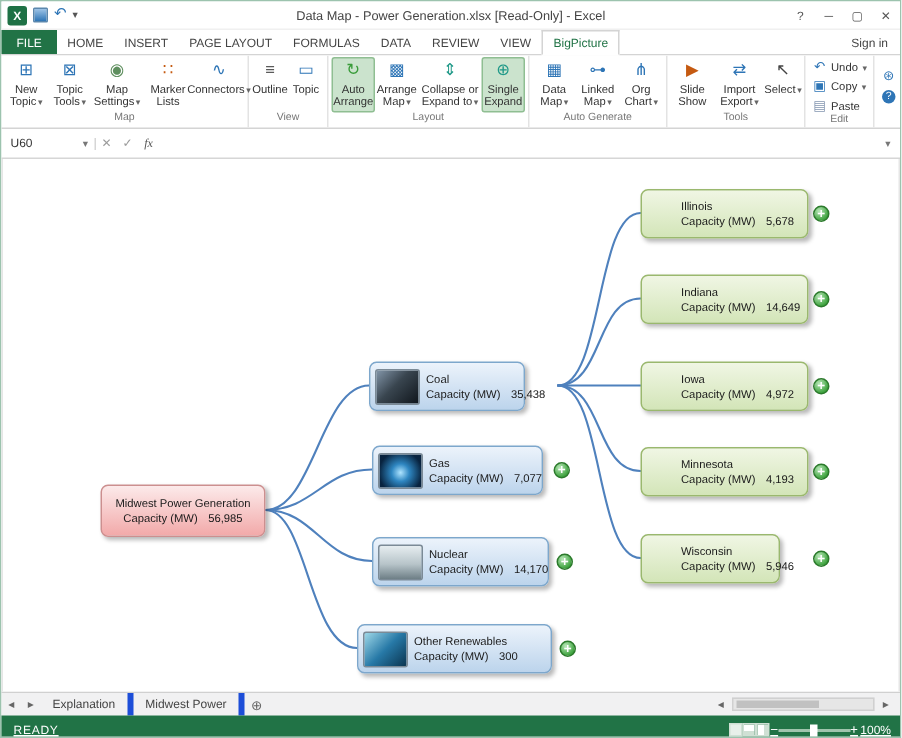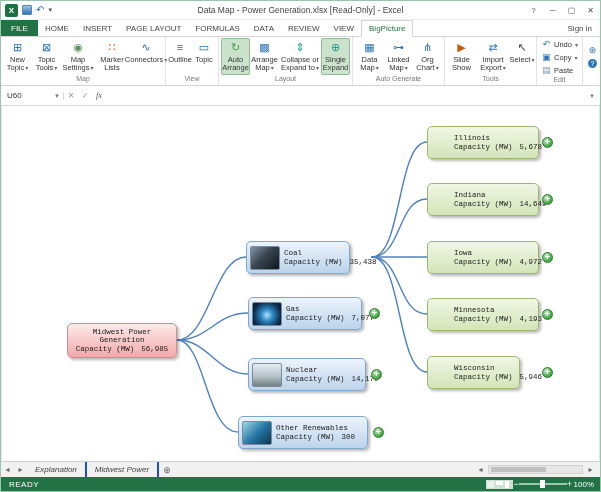--- a/index.html
+++ b/index.html
@@ -90,21 +90,21 @@
   .fx { font-style:italic; font-family:"Liberation Serif", serif; color:#555; }
   .finput { flex:1; border-left:1px solid #e4e4e4; }
   .fexp { width:16px; display:flex; align-items:center; justify-content:center; color:#777; }
   .fexp::after { content:"▾"; font-size:7px; }
 
   
   .canvas { position:relative; flex:1; background:#fff; overflow:hidden;
     border-left:1px solid #e6e6e6; border-right:1px solid #e6e6e6; }
   .links { position:absolute; left:0; top:0; width:601px; height:357px; }
   .node { position:absolute; display:flex; align-items:center; border-radius:5px;
-    box-shadow:2px 2px 3px rgba(0,0,0,.28); padding:2px 3px; height:33px;font-family:Liberation Mono, monospace; }
+    box-shadow:2px 2px 3px rgba(0,0,0,.28); padding:2px 3px; height:33px; }
   .n2 { background:linear-gradient(180deg,#ecf3fb,#bcd4ec); border:1px solid #7da7cc; }
   .n3 { background:linear-gradient(180deg,#f0f6e4,#d3e5b8); border:1px solid #9ab86e; }
   .nroot { background:linear-gradient(180deg,#fceaea,#f2a9a9); border:1px solid #cc8f8f;
     flex-direction:column; justify-content:center; gap:1px; height:35px; }
   .txt { flex:1; display:flex; flex-direction:column; justify-content:center; gap:1px; min-width:0; }
   .ntitle { font-size:7.5px; color:#1a1a1a; }
   .nsub { display:flex; font-size:7.5px; color:#1a1a1a; white-space:nowrap; }
   .nsub .val { margin-left:7px; }
   .nroot .ntitle, .nroot .nsub { justify-content:center; text-align:center; }
   .img2 { width:30px; height:24px; border-radius:2px; margin-right:4px;
@@ -126,32 +126,32 @@
     border:1px solid #2c7a2c; color:#fff; font-size:9px; font-weight:bold;
     line-height:9px; text-align:center; }
   .plus::before { content:"+"; }
 
   
   .sheetbar { height:16px; background:#f1f1f2; border-top:1px solid #d0d0d0;
     display:flex; align-items:stretch; font-size:8px; flex:none; }
   .snav { width:13px; display:flex; align-items:center; justify-content:center; color:#666; }
   .snav-l::after { content:"◂"; } .snav-r::after { content:"▸"; }
   .stab { padding:0 8px; display:flex; align-items:center; color:#444;
-    border-right:2px solid #1d4ed8;font-style:italic; }
+    border-right:4px solid #1d4ed8; }
   .stab.active { background:#fff; color:#217346; font-weight:bold; }
   .addsheet { width:16px; display:flex; align-items:center; justify-content:center; color:#666; }
   .addsheet::after { content:"⊕"; font-size:9px; }
   .hscroll { margin-left:auto; display:flex; align-items:center; padding-right:3px; gap:1px; }
   .htrack { width:95px; height:9px; background:#e6e6e6; border:1px solid #d0d0d0;
     position:relative; }
   .hthumb { position:absolute; left:2px; top:1px; width:55px; height:5px; background:#c1c1c1; }
 
   
-  .statusbar { height:14px; background:#217346; display:flex; align-items:center;
-    color:#fff; font-size:8px; flex:none; }
+  .statusbar { height:14px; background:#217346; display:flex; align-items:flex-end;
+    color:#fff; font-size:8px; flex:none;text-decoration:underline; }
   .ready { padding-left:8px; letter-spacing:.5px; }
   .sright { margin-left:auto; display:flex; align-items:center; gap:0; padding-right:6px; }
   .vic { width:9px; height:9px; background:#e8f0ea; border:1px solid #cfe0d4; }
   .vic2 { background:linear-gradient(#fff 60%,#cfe0d4 60%); }
   .vic3 { background:linear-gradient(90deg,#fff 60%,#cfe0d4 60%); }
   .zsym { font-size:9px; line-height:9px; }
   .zmin::after { content:"−"; } .zpl::after { content:"+"; }
   .ztrack { width:48px; height:2px; background:#9fc4ad; position:relative; }
   .zthumb { position:absolute; left:21px; top:-3px; width:5px; height:8px; background:#fff; }
   .ztext { min-width:22px; text-align:right; }

